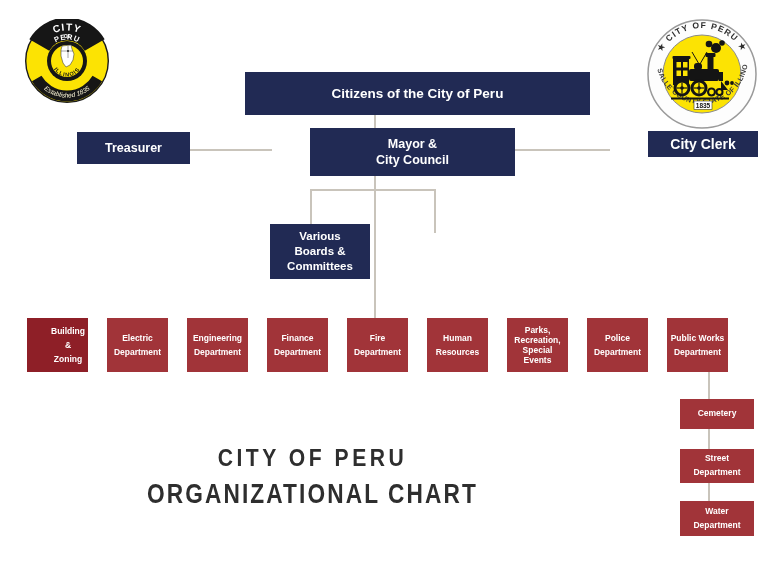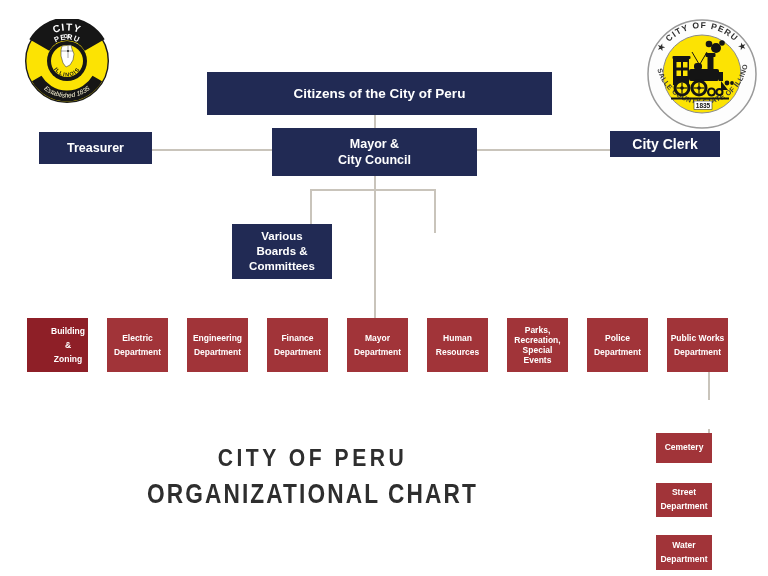--- a/index.html
+++ b/index.html
@@ -10,32 +10,32 @@
   
   .line{position:absolute; background:var(--c-connector,#c9c4bb);}
   .hline{height:2px;}
   .vline{width:2px;}
   
   .box{
     position:absolute; display:flex; align-items:center; justify-content:center;
     text-align:center; color:#ffffff; font-weight:bold; white-space:pre-line;
     box-sizing:border-box;
   }
-  .navy{background:var(--c-navy,#212a54);}
+  .navy{background:var(--c-navy,#212a54);margin-left:38px;}
   .red{background:var(--c-red,#a13439);}
   .red.dark{background:var(--c-red_dark,#8e1f27);}
   .citizens{left:207px; top:72px; width:345px; height:43px; font-size:13.5px;}
   .mayor{left:272px; top:128px; width:205px; height:48px; font-size:12.5px; line-height:1.3;}
   .treasurer{left:39px; top:132px; width:113px; height:32px; font-size:12.5px;}
   .clerk{left:610px; top:131px; width:110px; height:26px; font-size:14px;}
   .boards{left:232px; top:224px; width:100px; height:55px; font-size:11.5px; line-height:1.3;}
   .counsel{left:429px; top:232px; width:98px; height:56px; font-size:11.5px; line-height:1.3;}
   .dept{top:318px; width:61px; height:54px; font-size:8.5px; line-height:1.65;}
   .dept.tight{line-height:1.2;}
-  .sub{left:656px; width:56px; font-size:8.5px; line-height:1.6;margin-top:34px;}
+  .sub{left:680px; width:74px; font-size:8.5px; line-height:1.6;}
   
   .title-block{position:absolute; left:100px; top:444px; width:425px; text-align:center; color:var(--c-title,#2e2e2e);}
   .title-line1{font-size:24px; font-weight:bold; letter-spacing:4px; transform:scaleX(.88); transform-origin:center;}
   .title-line2{font-size:27px; font-weight:bold; letter-spacing:2.5px; margin-top:7px; transform:scaleX(.84); transform-origin:center;}
   
   .left-logo{position:absolute; left:25px; top:19px; width:84px; height:84px;}
   .right-seal{position:absolute; left:647px; top:19px; width:110px; height:110px;}
   svg text, svg textPath{font-family:"Liberation Sans", sans-serif;}
 </style>
 </head>
@@ -65,21 +65,21 @@
 
   <div class="box red dark dept" style="left:27px;padding-left:21px;">Building
 &amp;
 Zoning</div>
   <div class="box red dept" style="left:107px;">Electric
 Department</div>
   <div class="box red dept" style="left:187px;">Engineering
 Department</div>
   <div class="box red dept" style="left:267px;">Finance
 Department</div>
-  <div class="box red dept" style="left:347px;">Mayor
+  <div class="box red dept" style="left:347px;">Fire
 Department</div>
   <div class="box red dept" style="left:427px;">Human
 Resources</div>
   <div class="box red dept tight" style="left:507px;">Parks,
 Recreation,
 Special
 Events</div>
   <div class="box red dept" style="left:587px;">Police
 Department</div>
   <div class="box red dept" style="left:667px;">Public Works

